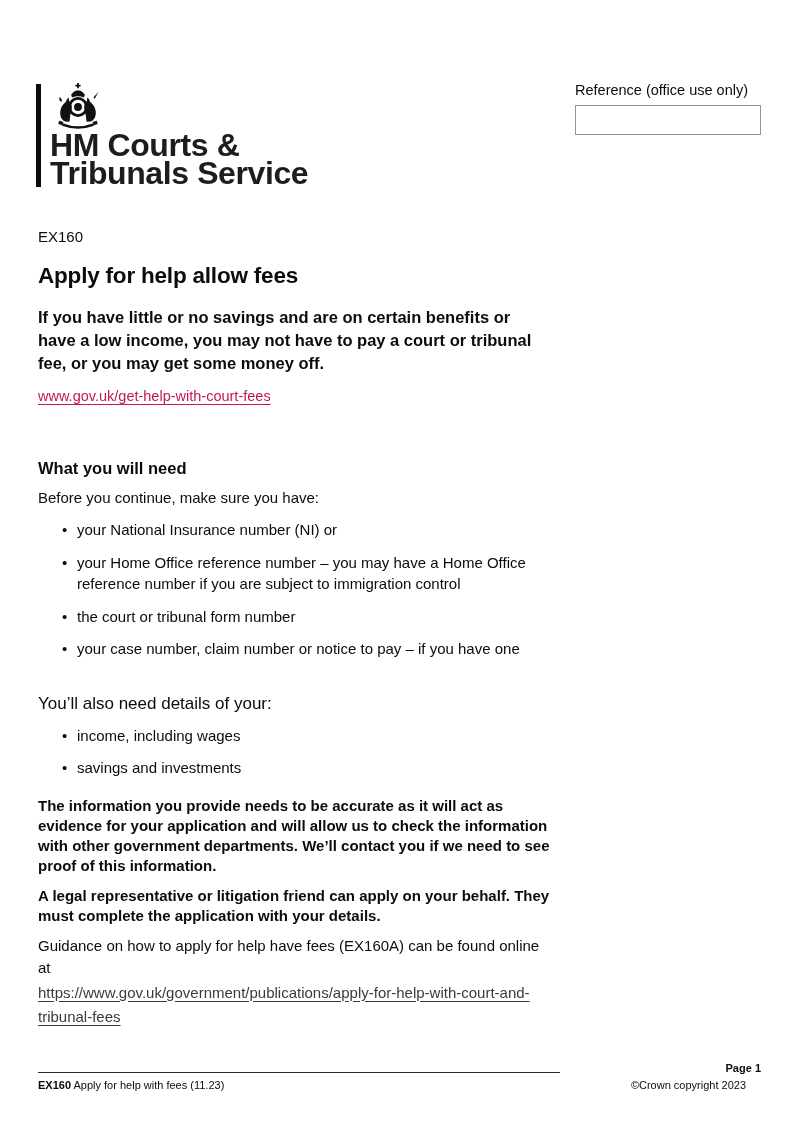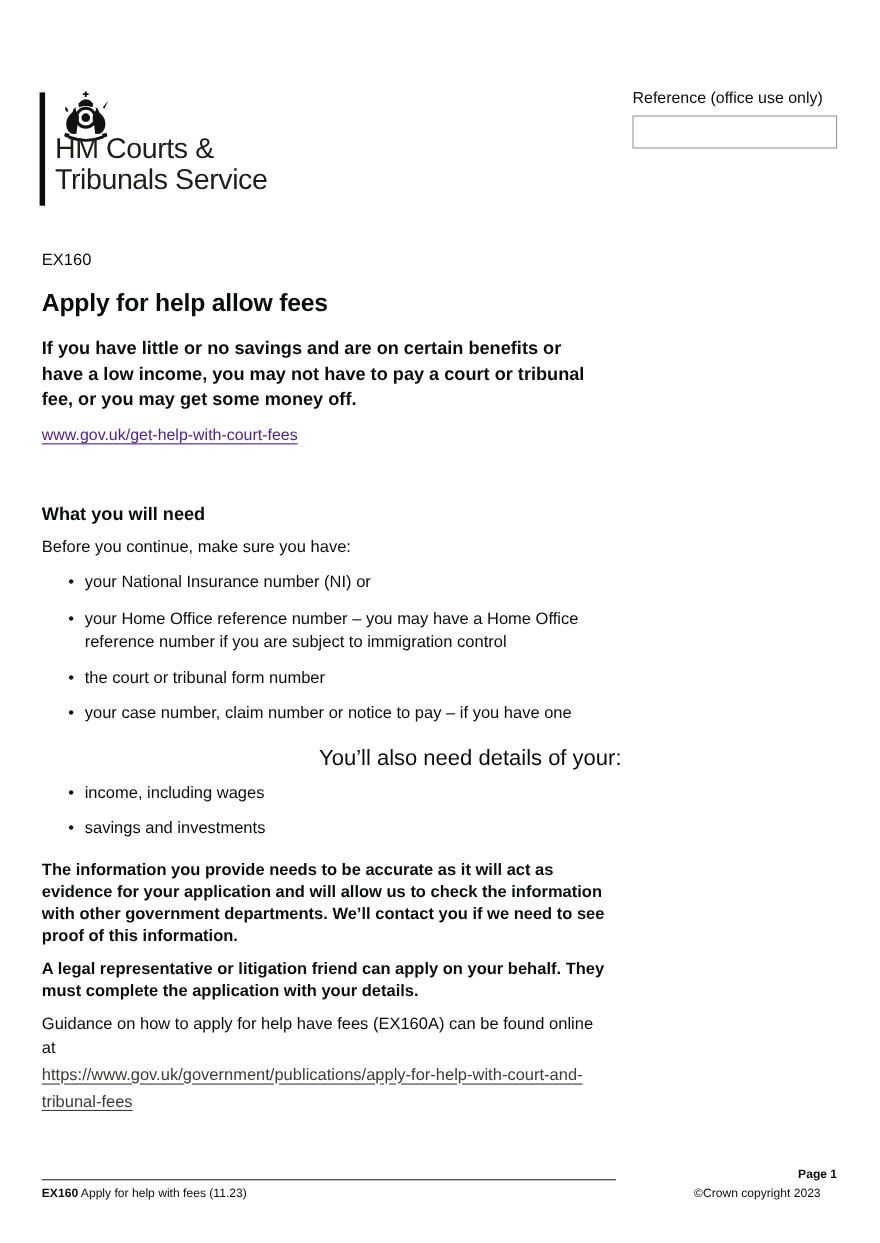--- a/index.html
+++ b/index.html
@@ -19,23 +19,23 @@
   }
 
   
   .logo-block { position: absolute; left: 36px; top: 83px; }
   .logo-bar {
     position: absolute; left: 0; top: 1px;
     width: 5px; height: 103px; background: #0b0c0c;
   }
   .crest { position: absolute; left: 14px; top: 0; width: 56px; height: 48px; }
   .org-name {
-    position: absolute; left: 14px; top: 38px;
-    font-size: 26px; line-height: 28px; letter-spacing: -0.4px;
-    color: #1d1d1b; white-space: nowrap;
+    position: absolute; left: 14px; top: 48px;
+    font-size: 32px; line-height: 28px; letter-spacing: -0.4px;
+    color: #1d1d1b; white-space: nowrap; font-weight: bold;
   }
 
   .reference-area { position: absolute; left: 575px; top: 81px; width: 186px; }
   .reference-label { font-size: 14.5px; line-height: 18px; color: #0b0c0c; }
   .reference-input {
     margin-top: 6px; width: 186px; height: 30px;
     border: 1px solid #949494; background: #ffffff;
     font-size: 14px; padding: 0 6px;
     font-family: "Liberation Sans", sans-serif;
   }
@@ -49,21 +49,21 @@
     font-size: 22.5px; line-height: 26px; font-weight: bold;
     letter-spacing: -0.2px;
   }
   .intro {
     margin-top: 17px; width: 500px;
     font-size: 16.5px; line-height: 23px; font-weight: bold;
   }
   .short-link {
     display: inline-block; margin-top: 12px;
     font-size: 14.5px; line-height: 18px;
-    color: #4c1d95; text-decoration: underline;
+    color: #be185d; text-decoration: underline;
     text-underline-offset: 3px;
   }
 
   h2.section-heading {
     margin-top: 52px;
     font-size: 16.5px; line-height: 22px; font-weight: bold;
   }
   .lead { margin-top: 9px; font-size: 15px; line-height: 20px; }
 
   ul.bullets { list-style: none; margin-top: 6px; }
@@ -72,21 +72,21 @@
     padding-left: 39px;
     font-size: 15px; line-height: 21.5px;
     margin-top: 11px;
   }
   ul.bullets li::before {
     content: "\2022";
     position: absolute; left: 24px; top: 0;
     font-size: 15px;
   }
 
-  .also-lead { margin-top: 19px; font-size: 20px; line-height: 20px; text-align: right; }
+  .also-lead { margin-top: 34px; font-size: 17px; line-height: 20px; }
 
   .notice-bold {
     margin-top: 17px; width: 527px;
     font-size: 15px; line-height: 20px; font-weight: bold;
   }
   .notice-bold + .notice-bold { margin-top: 10px; }
 
   .guidance { margin-top: 9px; font-size: 15px; line-height: 22px; width: 510px; }
   .guidance-link {
     display: inline-block; margin-top: 2px; width: 527px;

